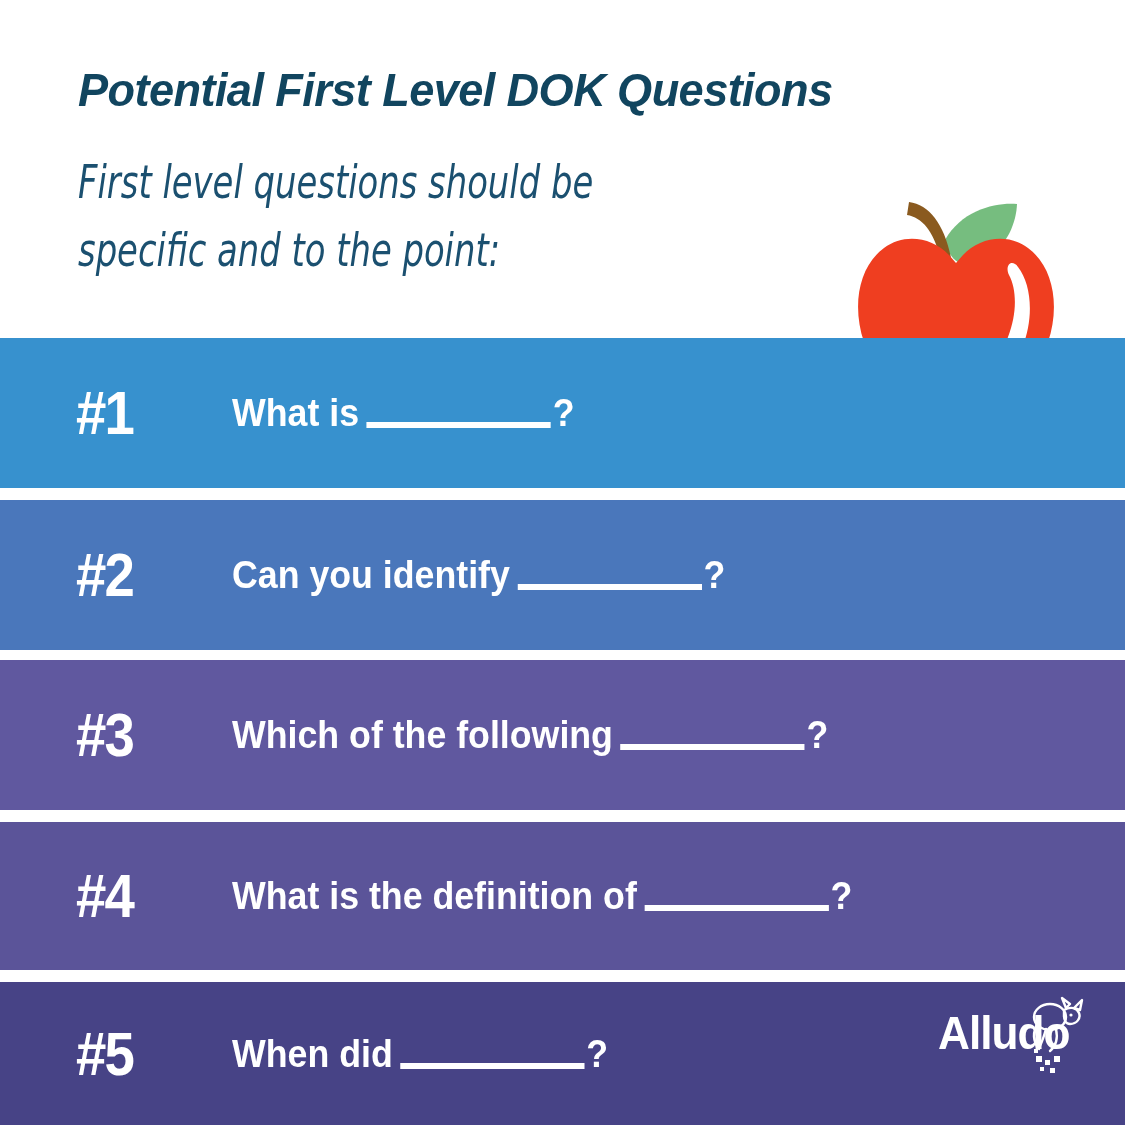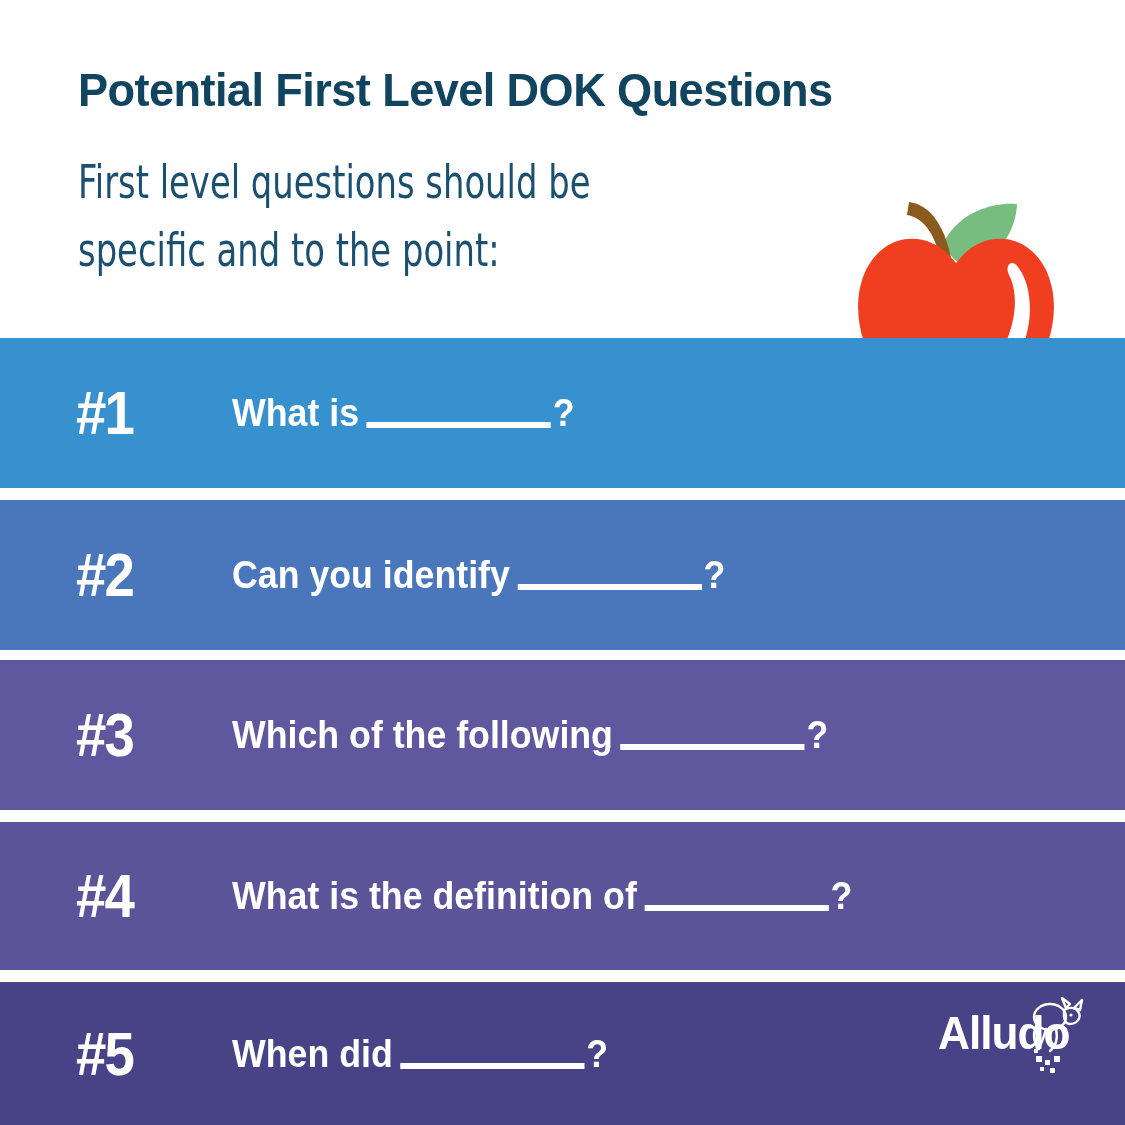--- a/index.html
+++ b/index.html
@@ -24,20 +24,21 @@
   }
 
   
   .header {
     position: absolute;
     left: 0;
     top: 0;
     width: 1125px;
     height: 338px;
     background: #ffffff;
+    font-style: italic;
   }
 
   .title {
     position: absolute;
     left: 78px;
     top: 62px;
     font-family: "Liberation Sans", sans-serif;
     font-size: 47px;
     font-weight: bold;
     letter-spacing: -0.6px;

